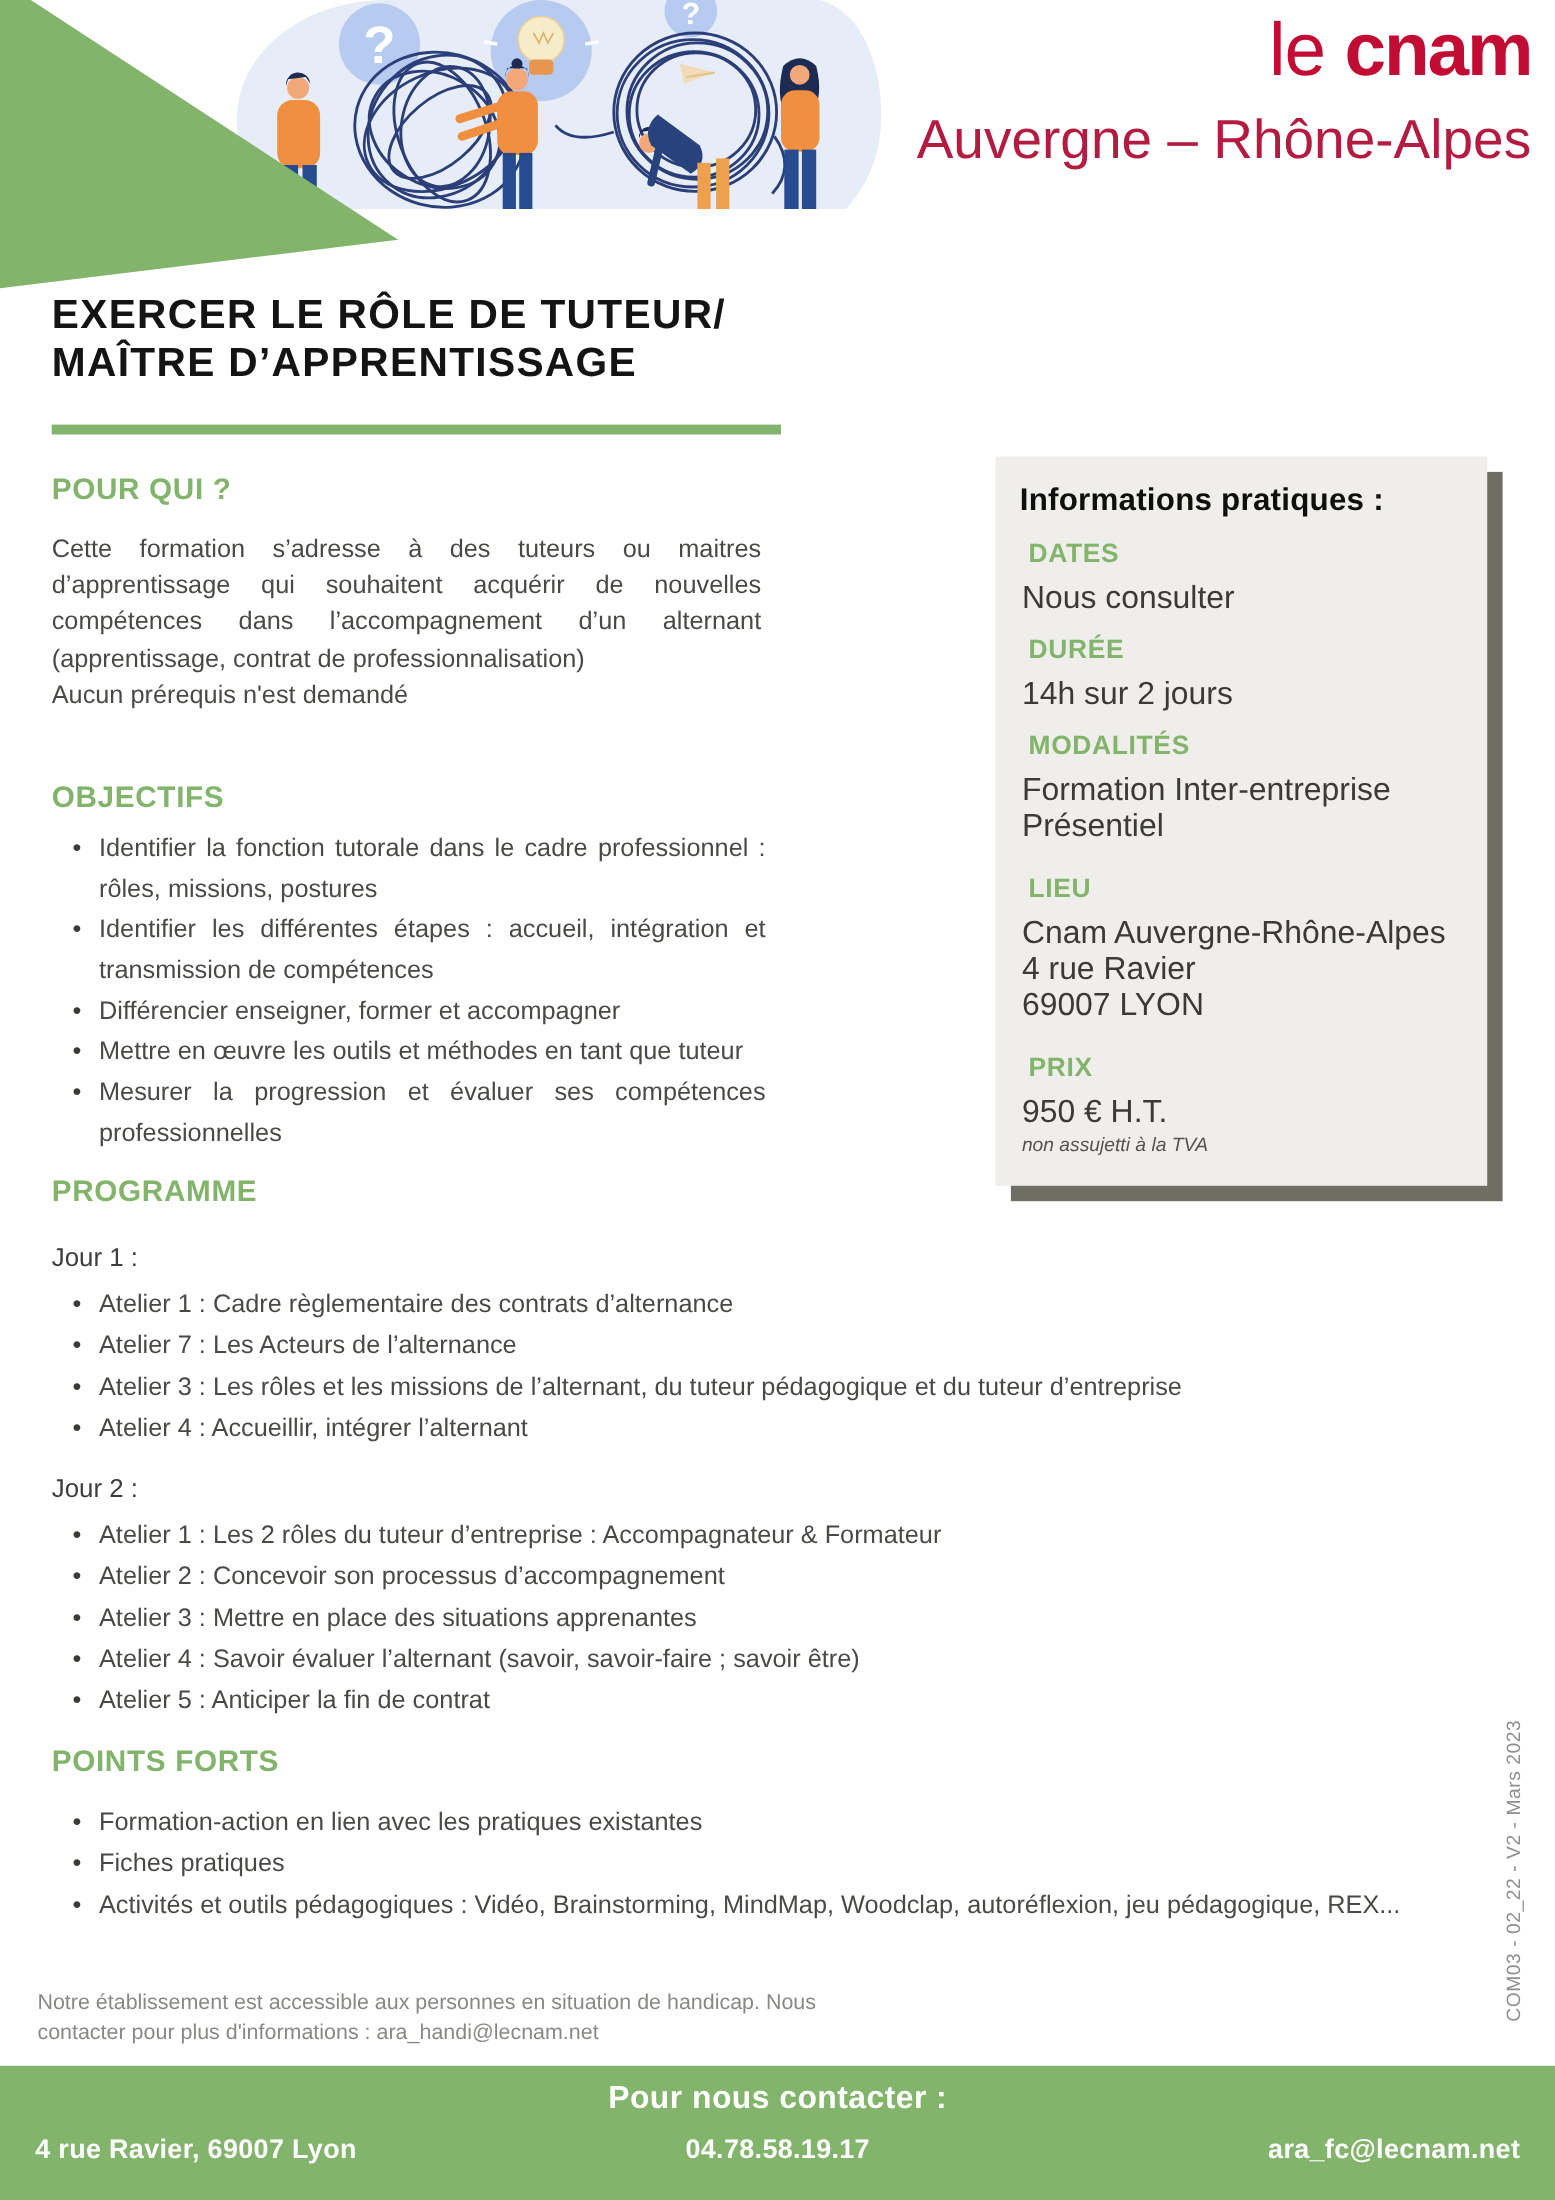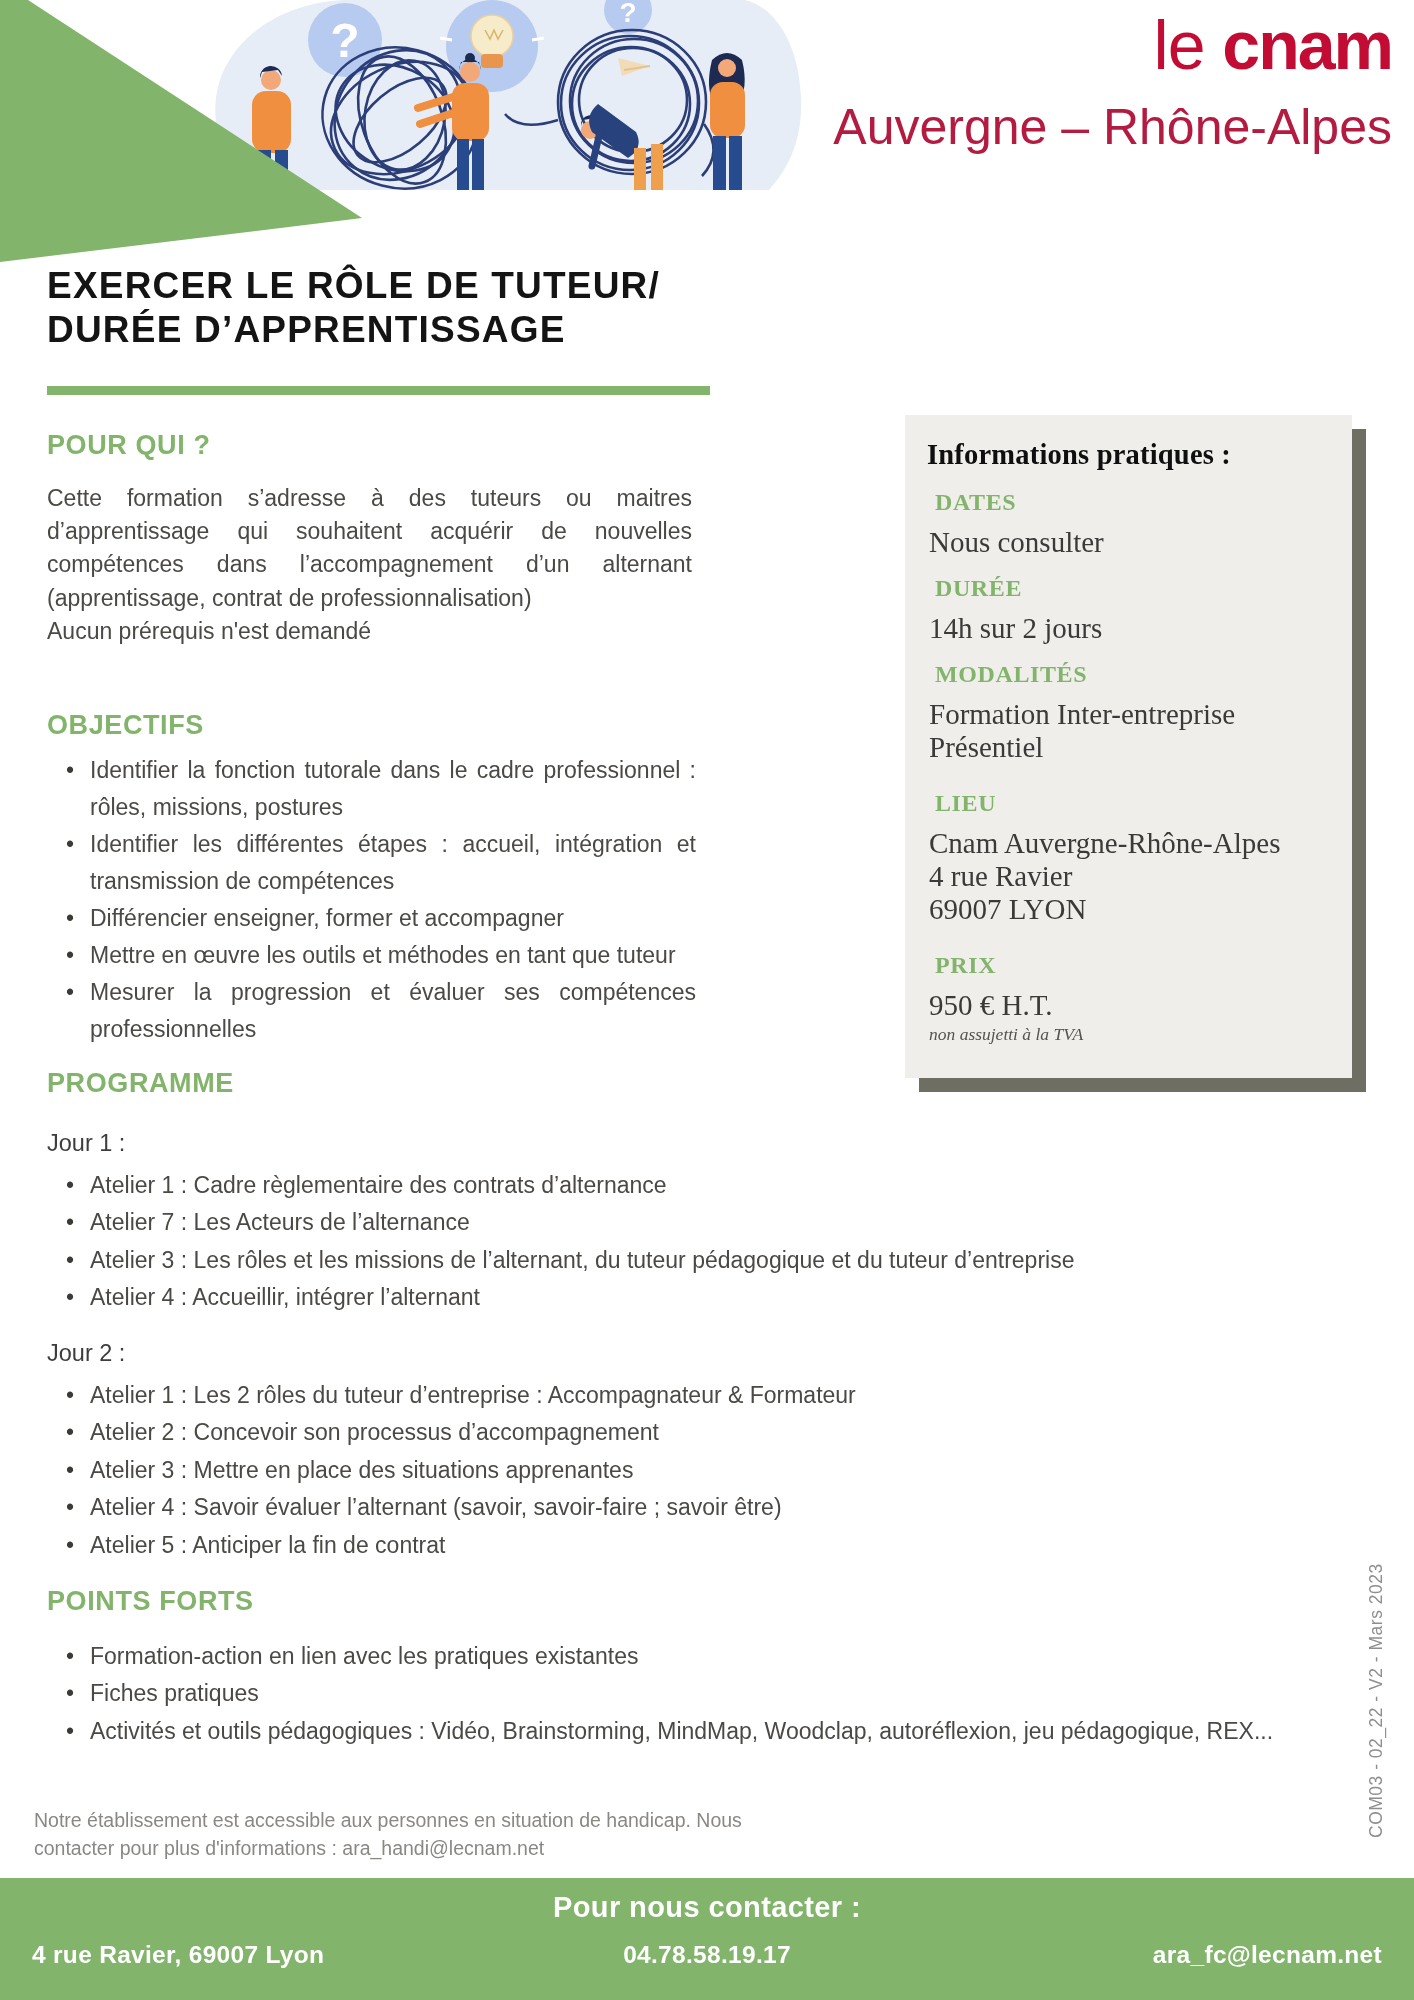--- a/index.html
+++ b/index.html
@@ -37,21 +37,20 @@
   .jl1{top:1130px;} .jl2{top:1340px;}
   .prog-list{position:absolute;left:60px;width:1312px;}
   .pl1{top:1167px;} .pl2{top:1377px;}
   .prog-list li{line-height:37.4px;}
   .pf-list{position:absolute;left:60px;top:1638px;width:1300px;}
   .pf-list li{line-height:37.4px;text-align:justify;}
   .sidebar{
     position:absolute;left:905px;top:415px;width:447px;height:663px;
     background:var(--sidebar-bg);box-shadow:14px 14px 0 0 var(--shadow);
     padding:24px 18px 0 22px;
-    font-family:Liberation Serif, serif;
   }
   .info-title{font-size:28.5px;font-weight:bold;color:#0f0f0f;letter-spacing:.2px;margin-bottom:18px;}
   .info-label{font-size:24px;font-weight:bold;color:var(--green);letter-spacing:.6px;margin:16px 0 10px 8px;}
   .info-value{font-size:29px;color:#3b3a38;line-height:33px;margin-left:2px;}
   .info-note{font-size:17.5px;font-style:italic;color:#55534f;margin-left:2px;margin-top:2px;}
   .gap-lieu{margin-top:26px;}
   .side-note{
     position:absolute;left:1366px;top:1838px;transform:rotate(-90deg);
     transform-origin:top left;font-size:17.5px;color:#8f8f8f;letter-spacing:.5px;white-space:nowrap;
   }
@@ -152,21 +151,21 @@
     </g>
 
     <polygon points="0,0 28,0 362,218 0,262" fill="#83b46b"></polygon>
   </svg>
 
   <div class="logo"><span class="le">le </span><span class="cnam">cnam</span></div>
   <div class="logo-region">Auvergne – Rhône-Alpes</div>
 
   <div class="doc-title">
     <div>EXERCER LE RÔLE DE TUTEUR/</div>
-    <div>DURÉE D’APPRENTISSAGE</div>
+    <div>MAÎTRE D’APPRENTISSAGE</div>
   </div>
   <div class="green-bar"></div>
 
   <div class="sec-head h-pourqui">POUR QUI ?</div>
   <div class="body-text pq-par">Cette formation s’adresse à des tuteurs ou maitres d’apprentissage qui souhaitent acquérir de nouvelles compétences dans l’accompagnement d’un alternant (apprentissage, contrat de professionnalisation)</div>
   <div class="body-text pq-note">Aucun prérequis n'est demandé</div>
 
   <div class="sec-head h-objectifs">OBJECTIFS</div>
   <ul class="blist body-text obj-list">
     <li>Identifier la fonction tutorale dans le cadre professionnel : rôles, missions, postures</li>

